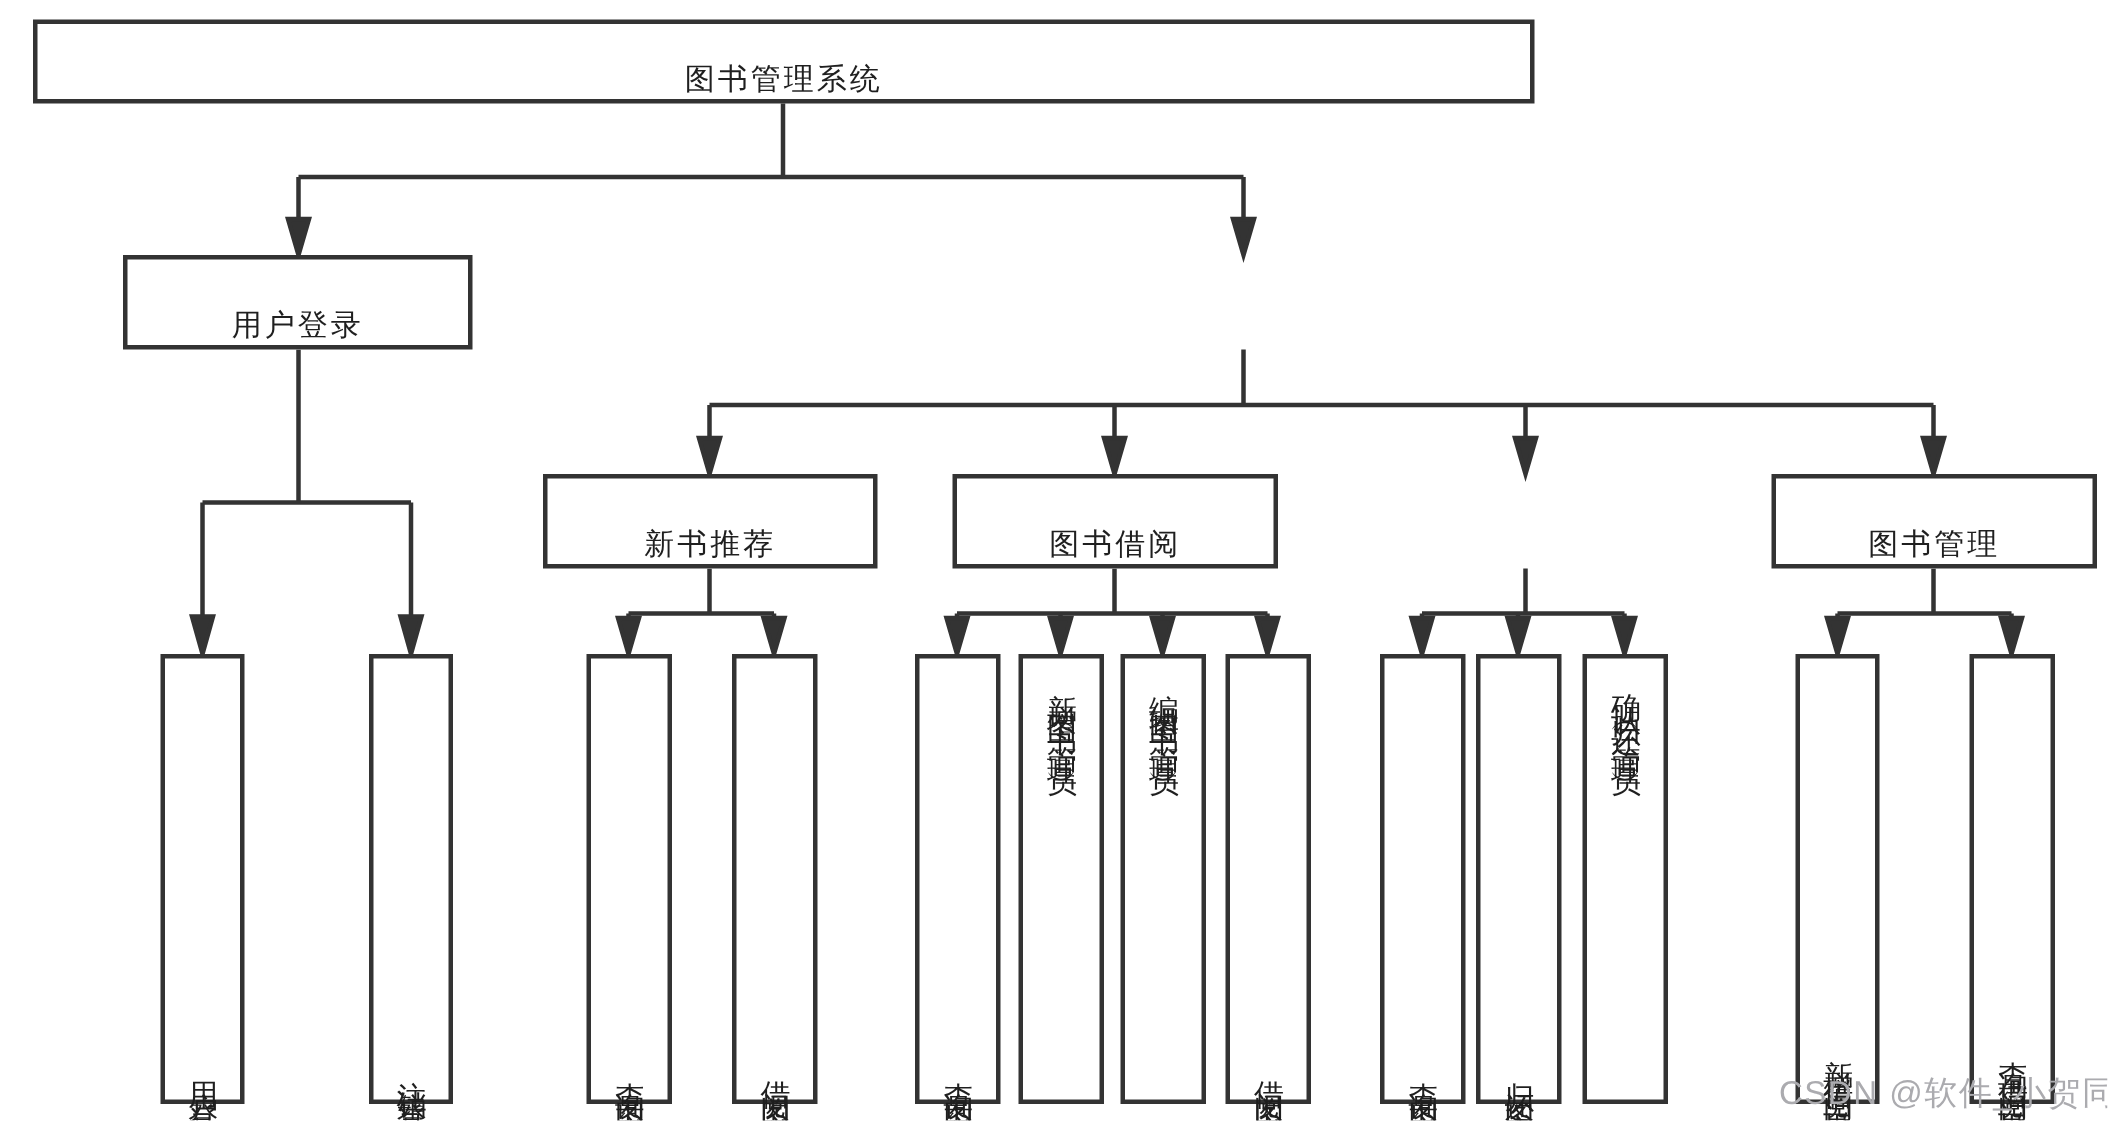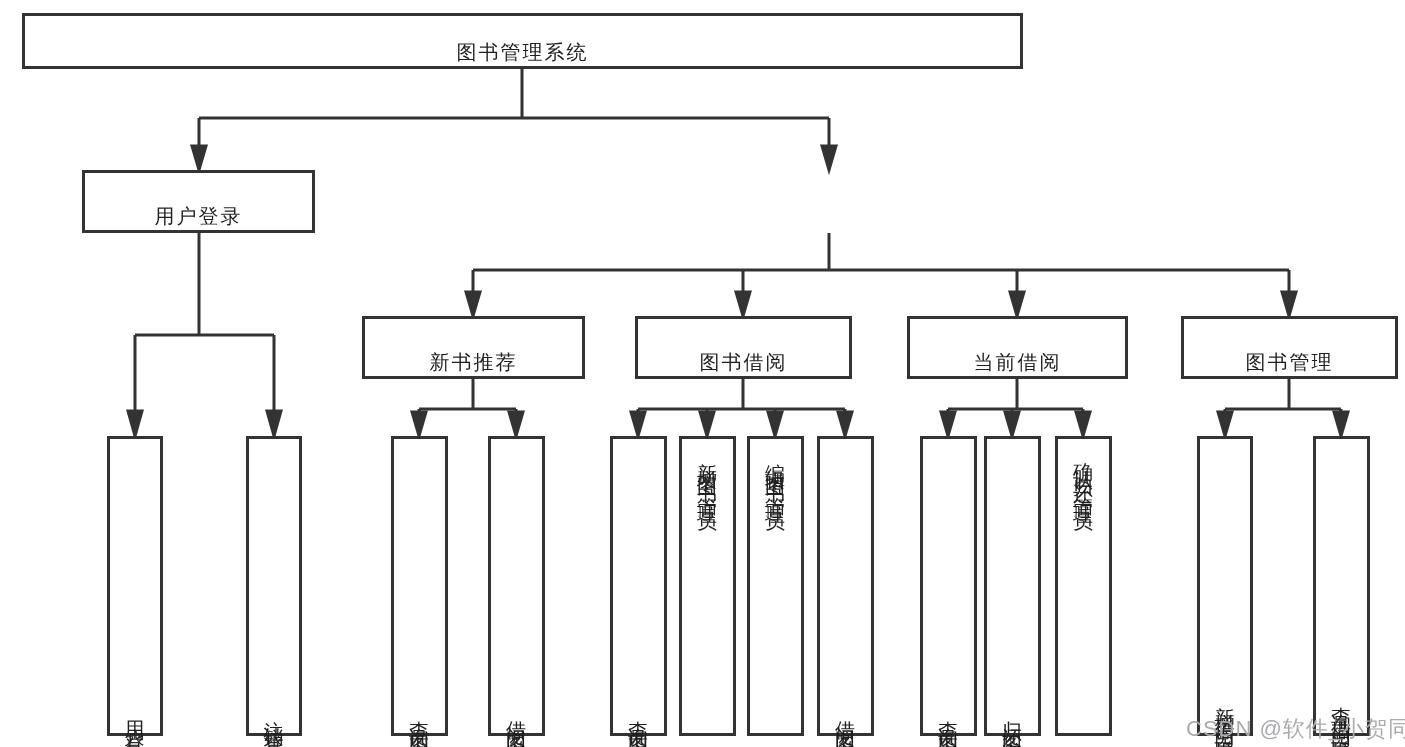--- a/index.html
+++ b/index.html
@@ -112,23 +112,20 @@
   <div class="node h" style="left:82px;top:170px;width:233px;height:63px">
     <span class="lbl">用户登录</span>
   </div>
 
   <div class="node h" style="left:362px;top:316px;width:223px;height:63px">
     <span class="lbl">新书推荐</span>
   </div>
   <div class="node h" style="left:635px;top:316px;width:217px;height:63px">
     <span class="lbl">图书借阅</span>
   </div>
-  <div class="node h" style="left:907px;top:316px;width:221px;height:63px">
-    <span class="lbl">当前借阅</span>
-  </div>
   <div class="node h" style="left:1181px;top:316px;width:217px;height:63px">
     <span class="lbl">图书管理</span>
   </div>
 
   <div class="node v" style="left:107px;top:436px;width:56px;height:300px">
     <span class="lbl">用户登录</span>
   </div>
   <div class="node v" style="left:246px;top:436px;width:56px;height:300px">
     <span class="lbl">注销登录</span>
   </div>

